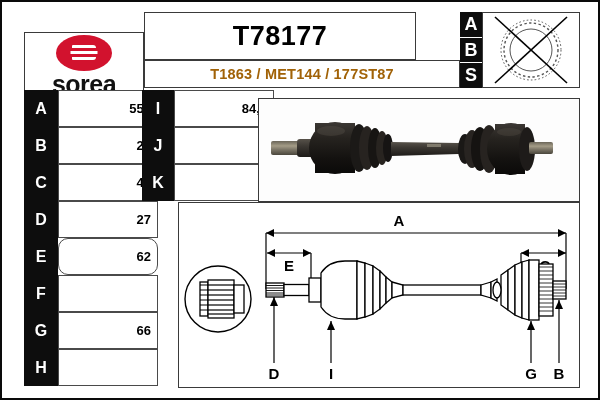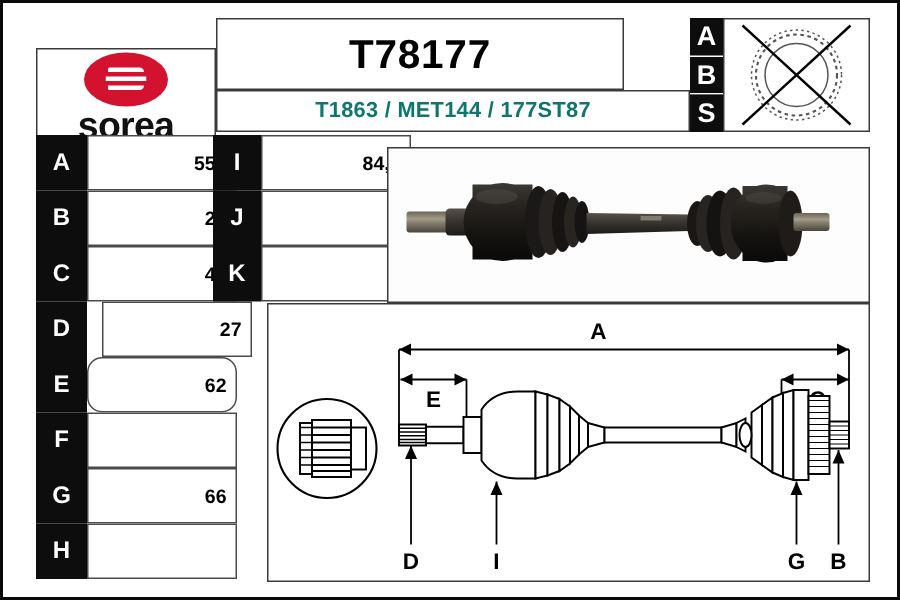--- a/index.html
+++ b/index.html
@@ -95,21 +95,21 @@
   #title-text {
     font-size: 27px; font-weight: bold; color: #000; letter-spacing: 0.5px;
   }
   #subtitle-block {
     left: 142px; top: 58px; width: 316px; height: 28px;
     border: 1px solid #3a3a3a;
     background: #ffffff;
     display: flex; align-items: center; justify-content: center;
   }
   #subtitle-text {
-    font-size: 14.5px; font-weight: bold; color: #0f766e; letter-spacing: 0.2px;
+    font-size: 14.5px; font-weight: bold; color: #a16207; letter-spacing: 0.2px;
   }
 
   
   #abs-letters {
     left: 458px; top: 10px; width: 22px; height: 76px;
     display: flex; flex-direction: column;
   }
   #abs-letters div {
     flex: 1;
     background: #0d0d0d;
@@ -210,21 +210,21 @@
   <div class="abs-pos cell-black row-letter" style="left:22px; top:88px; height:37px;">A</div>
   <div class="abs-pos cell-white row-value" style="left:56px; top:88px; height:37px;">554</div>
 
   <div class="abs-pos cell-black row-letter" style="left:22px; top:125px; height:37px;">B</div>
   <div class="abs-pos cell-white row-value" style="left:56px; top:125px; height:37px;">25</div>
 
   <div class="abs-pos cell-black row-letter" style="left:22px; top:162px; height:37px;">C</div>
   <div class="abs-pos cell-white row-value" style="left:56px; top:162px; height:37px;">42</div>
 
   <div class="abs-pos cell-black row-letter" style="left:22px; top:199px; height:37px;">D</div>
-  <div class="abs-pos cell-white row-value" style="left:56px; top:199px; height:37px;margin-left:10px;">27</div>
+  <div class="abs-pos cell-white row-value" style="left:56px; top:199px; height:37px;">27</div>
 
   <div class="abs-pos cell-black row-letter" style="left:22px; top:236px; height:37px;">E</div>
   <div class="abs-pos cell-white row-value" style="left:56px; top:236px; height:37px;border-radius:10px;">62</div>
 
   <div class="abs-pos cell-black row-letter" style="left:22px; top:273px; height:37px;">F</div>
   <div class="abs-pos cell-white row-value" style="left:56px; top:273px; height:37px;"></div>
 
   <div class="abs-pos cell-black row-letter" style="left:22px; top:310px; height:37px;">G</div>
   <div class="abs-pos cell-white row-value" style="left:56px; top:310px; height:37px;">66</div>
 

